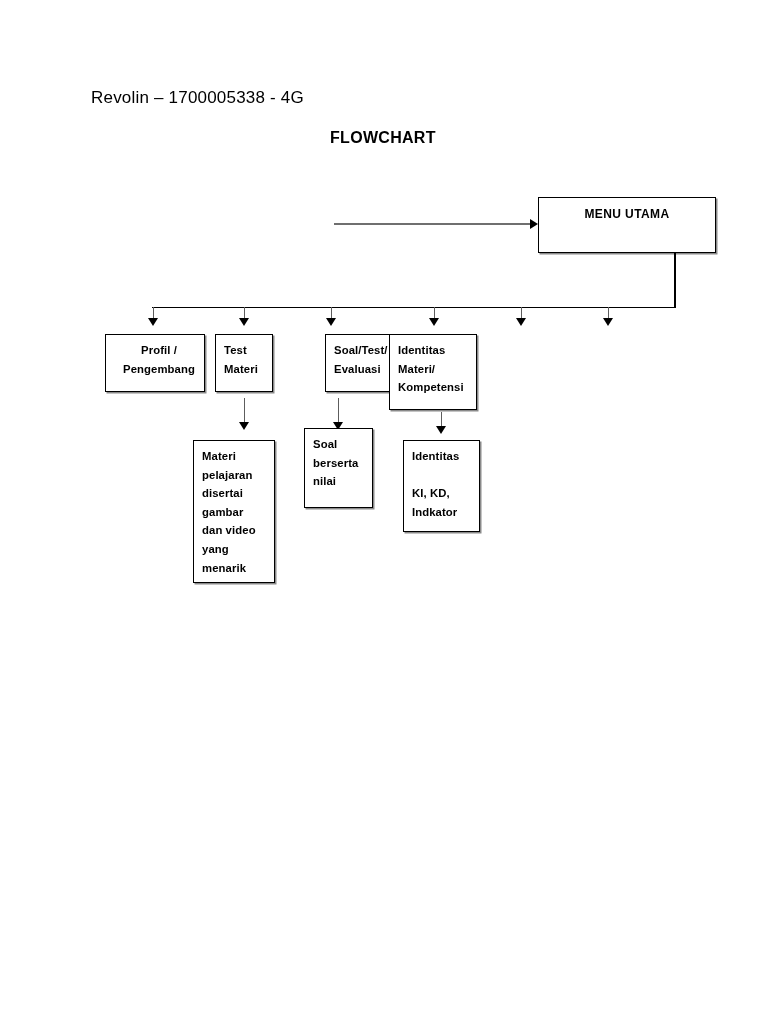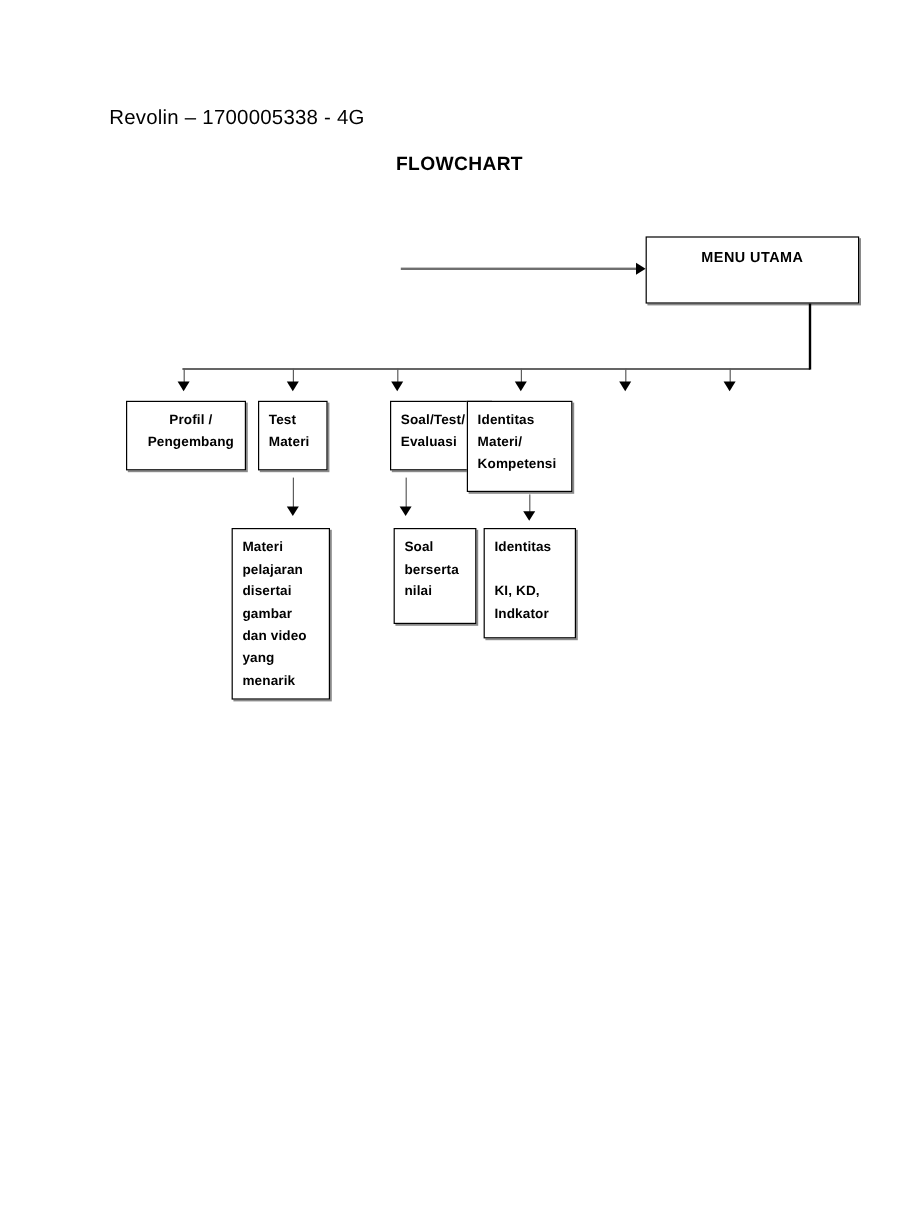--- a/index.html
+++ b/index.html
@@ -68,21 +68,21 @@
   #box-menu     { left:538px; top:197px; width:178px; height:56px; }
 
   #box-profil   { left:105px; top:334px; width:100px; height:58px;text-align:center; }
   #box-materi   { left:215px; top:334px; width:58px;  height:58px; }
   #box-soaltest { left:292px; top:334px; width:85px;  height:58px;margin-left:33px; }
   #box-identm   { left:389px; top:334px; width:88px;  height:76px; }
   #box-video    { left:491px; top:334px; width:68px;  height:76px; }
   #box-petunjuk { left:572px; top:334px; width:76px;  height:76px; }
 
   #box-materidet{ left:193px; top:440px; width:82px;  height:143px; }
-  #box-soalnilai{ left:304px; top:440px; width:69px;  height:80px;margin-left:24px; }
+  #box-soalnilai{ left:304px; top:428px; width:69px;  height:80px; }
   #box-identki  { left:403px; top:440px; width:77px;  height:92px; }
 
   
   .vline { background: #000000; width: 1.6px; }
   .hline { background: #000000; height: 1.6px; }
 
   .arrow-down {
     width: 0; height: 0;
     border-left: 5.5px solid transparent;
     border-right: 5.5px solid transparent;

